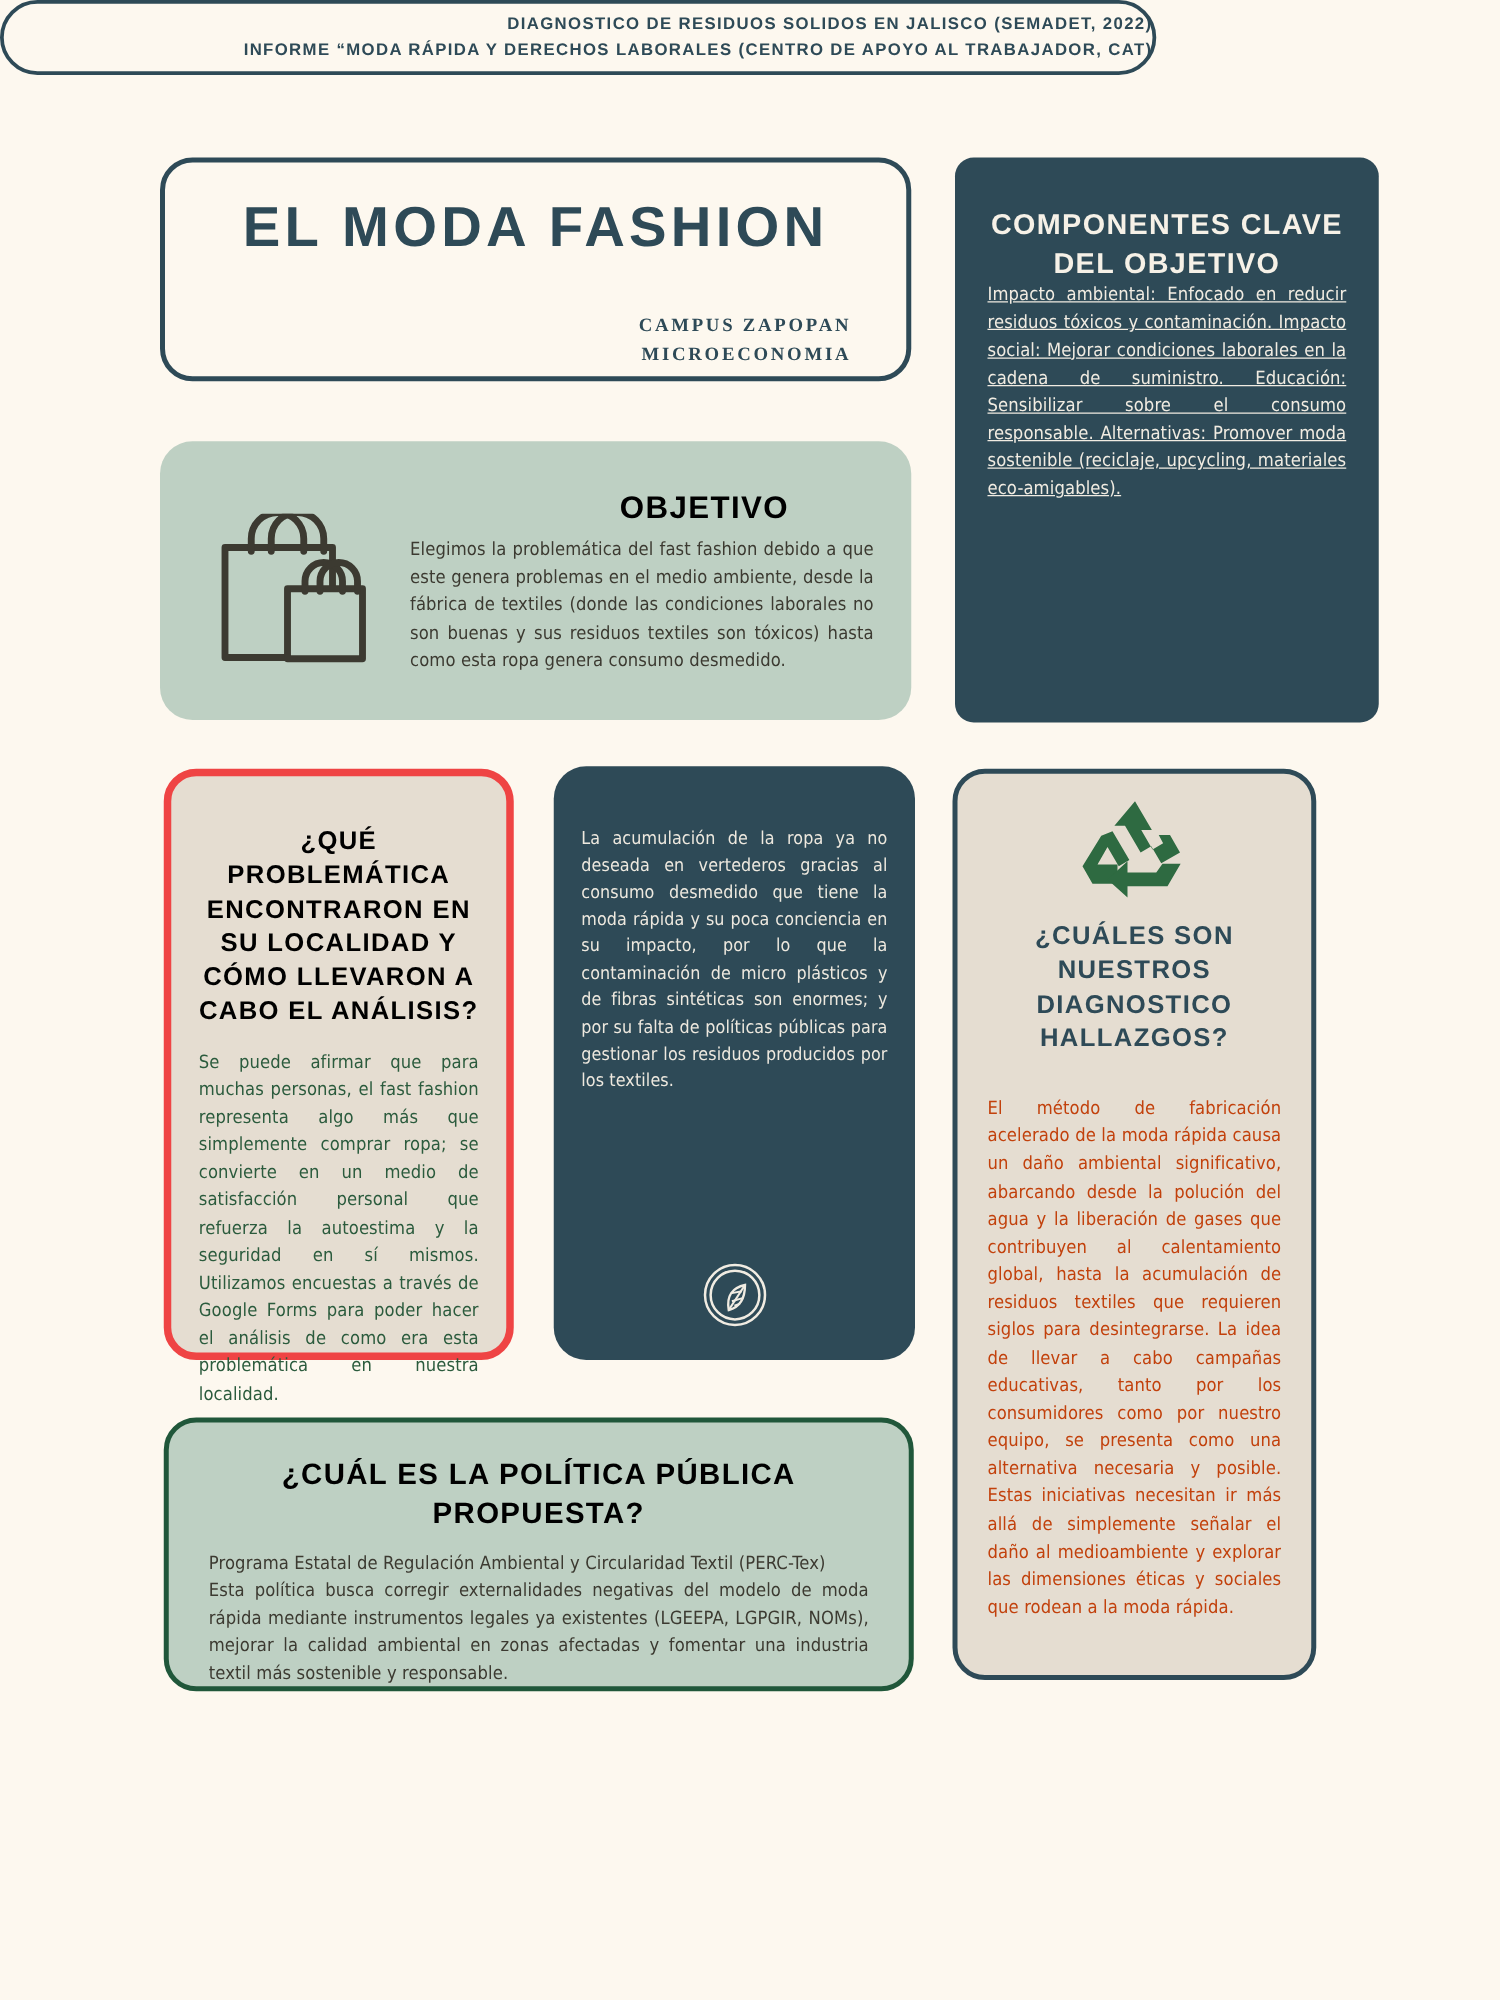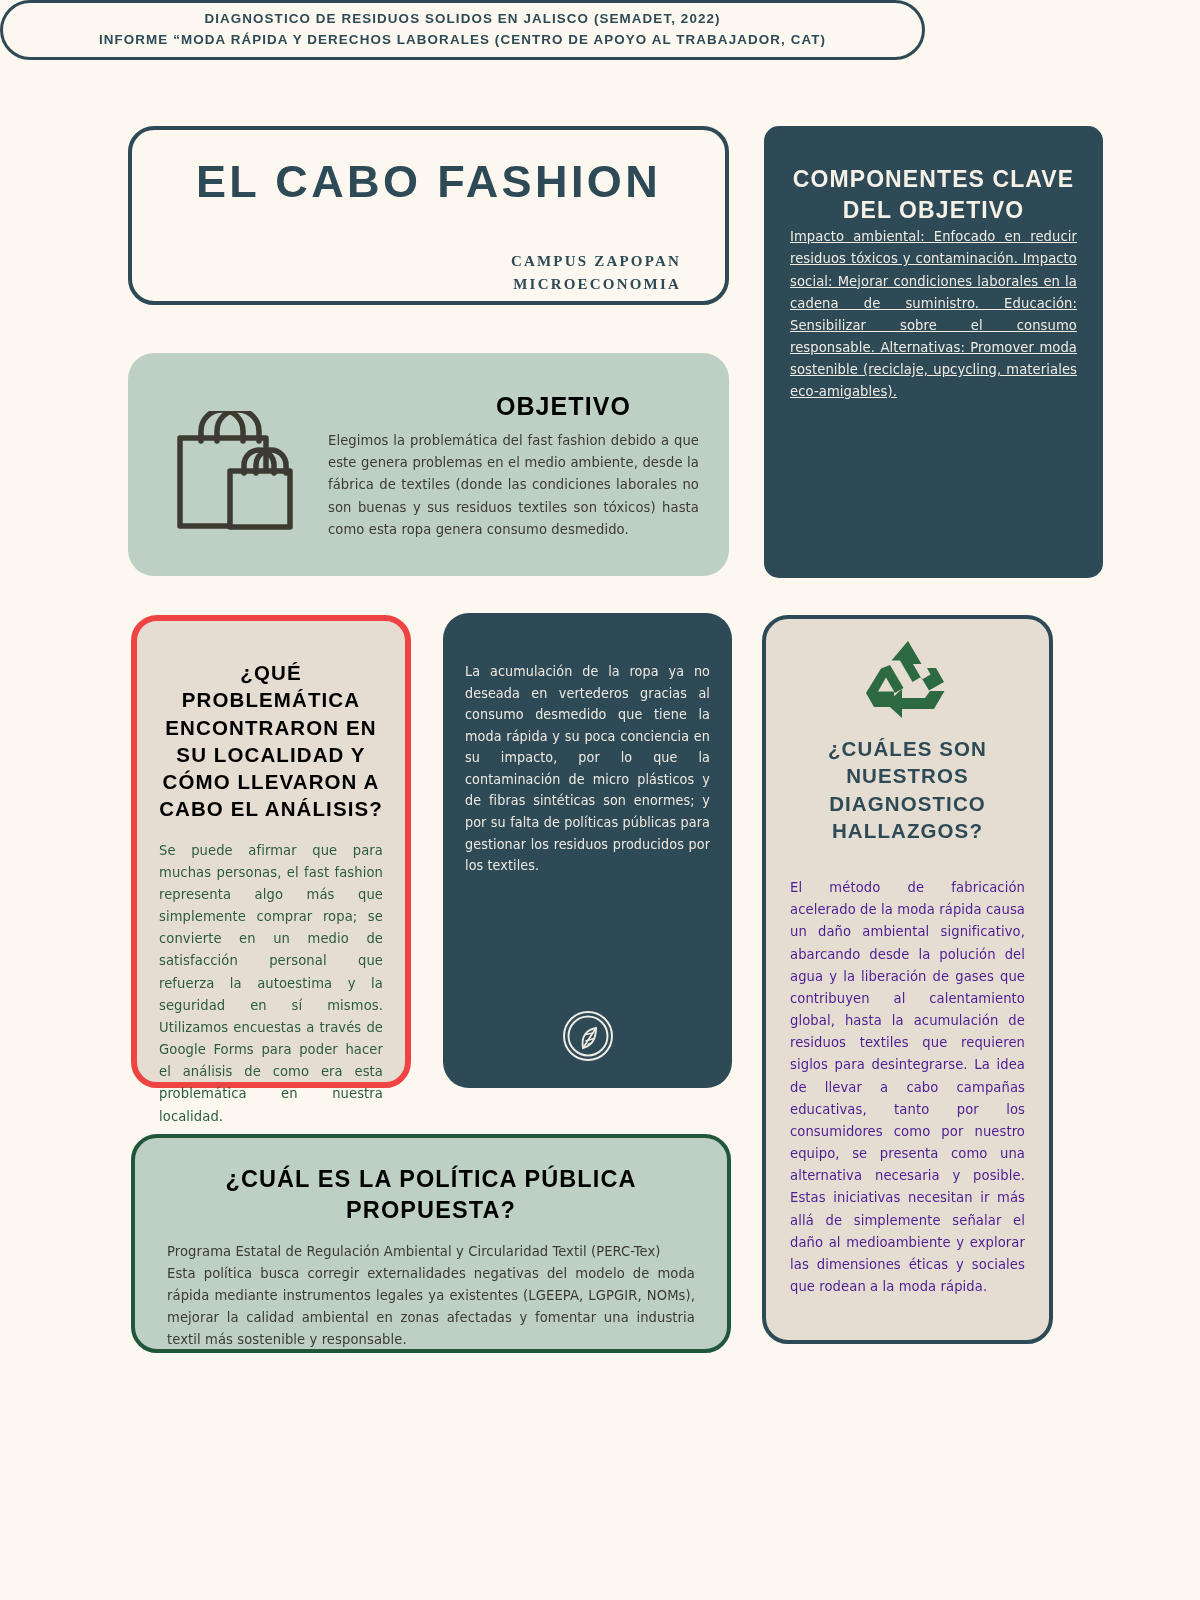--- a/index.html
+++ b/index.html
@@ -144,21 +144,21 @@
   #hallazgos-card {
     left: 762px; top: 615px; width: 291px; height: 729px;
     background: #e5ddd1;
     border: 4px solid #2e4a57;
     padding: 20px 24px 18px;
   }
   #recycle-wrap { display: flex; justify-content: center; margin-bottom: 14px; }
   #hallazgos-title { font-size: 20.5px; }
   #hallazgos-body {
     margin-top: 32px;
-    color: #4c1d95;
+    color: #c2410c;
     font-size: 14.6px;
   }
 
   
   #politica-card {
     left: 131px; top: 1134px; width: 600px; height: 219px;
     background: #bed0c3;
     border: 4px solid #20573a;
     padding: 26px 32px 7px;
   }
@@ -170,38 +170,38 @@
   }
   #politica-body .lead { display: block; text-align: left; }
 
   
   #footer-card {
     left: 128px; top: 1428px; width: 925px; height: 60px;
     background: #fdf8ef;
     border: 3px solid #2e4a57;
     border-radius: 30px;
     display: flex; flex-direction: column;
-    align-items: center; justify-content: center;
+    align-items: flex-end; justify-content: center;
   }
   .footer-line {
     color: #2e4a57;
     font-size: 13.4px;
     font-weight: bold;
     letter-spacing: 1.1px;
     line-height: 1.55;
     text-align: center;
   }
 </style>
 </head>
 <body>
 
 <div class="poster">
 
   <div class="card" id="title-card">
-    <div id="title-main">EL CABO FASHION</div>
+    <div id="title-main">EL MODA FASHION</div>
     <div id="title-sub">
       <div>CAMPUS ZAPOPAN</div>
       <div>MICROECONOMIA</div>
     </div>
   </div>
 
   <div class="card" id="componentes-card">
     <div class="heading-cream" id="componentes-title">COMPONENTES CLAVE DEL OBJETIVO</div>
     <div class="body-txt" id="componentes-body">Impacto ambiental: Enfocado en reducir residuos tóxicos y contaminación. Impacto social: Mejorar condiciones laborales en la cadena de suministro. Educación: Sensibilizar sobre el consumo responsable. Alternativas: Promover moda sostenible (reciclaje, upcycling, materiales eco-amigables).</div>
   </div>

